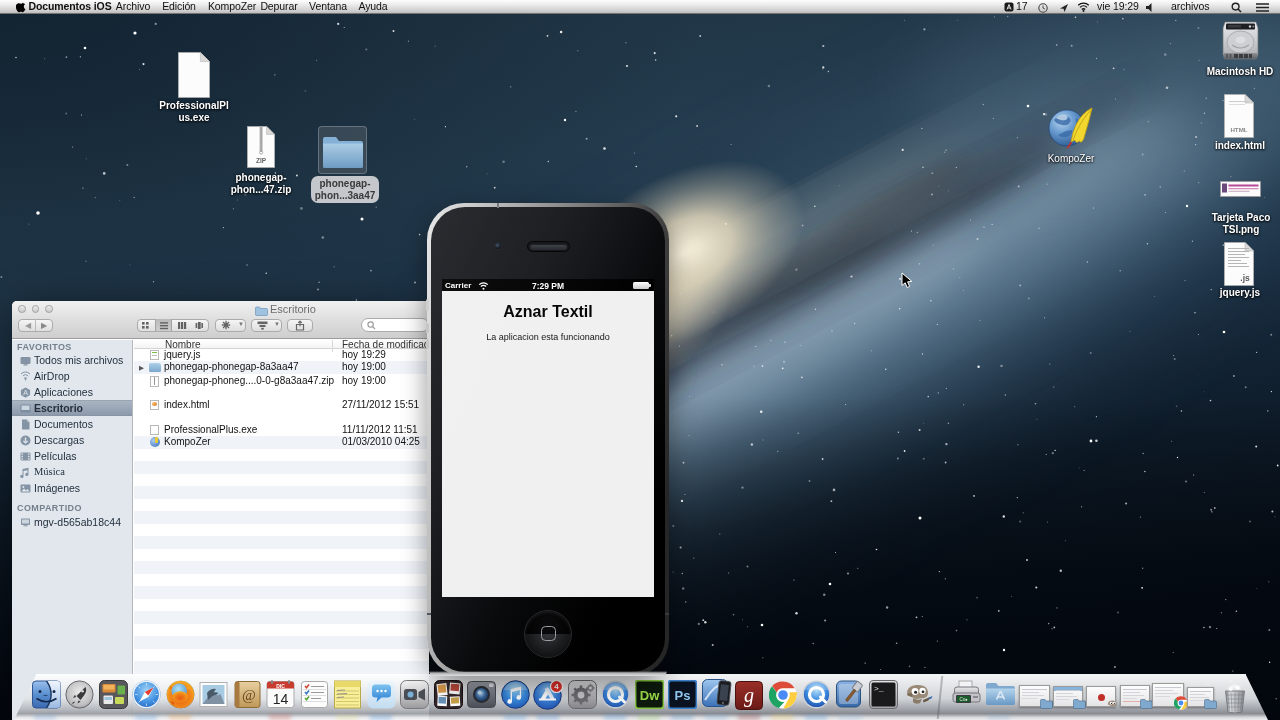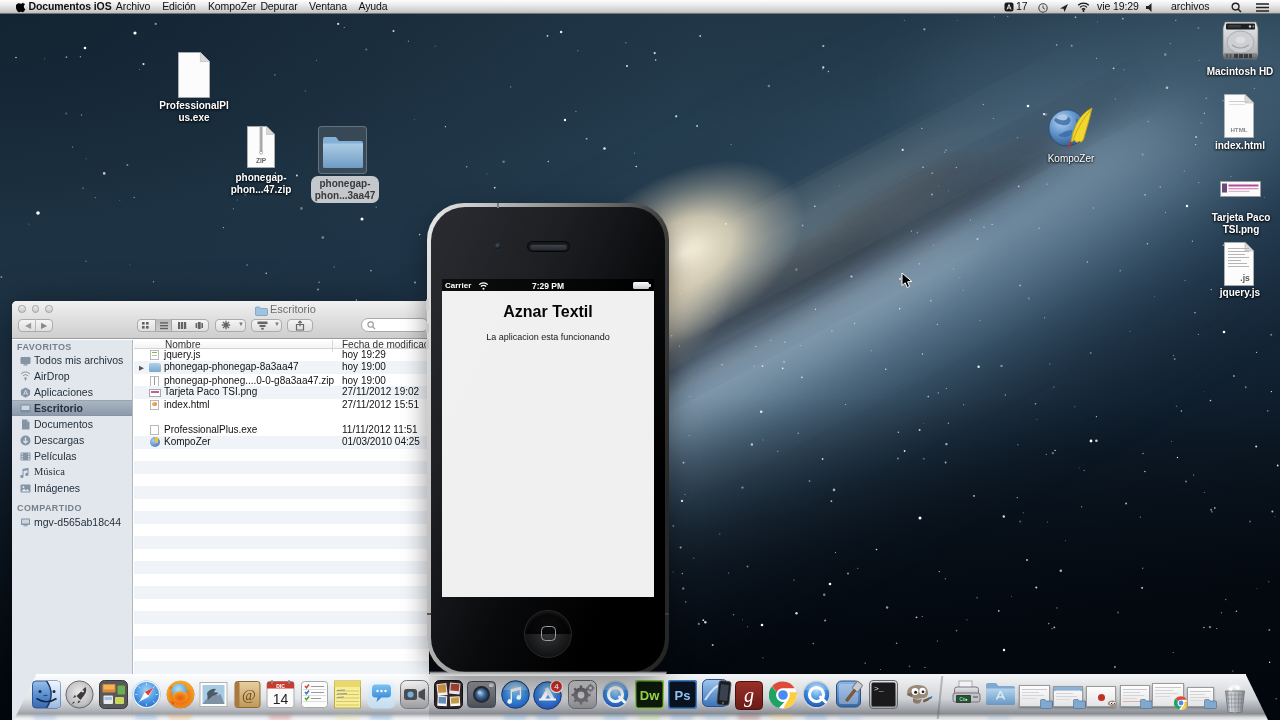--- a/index.html
+++ b/index.html
@@ -889,26 +889,20 @@
           <span class="ficon" style="left:15px;top:1.5px;width:12px;height:9px;background:linear-gradient(#aecfe8,#7ba7cd);border-radius:1.5px 3px 1.5px 1.5px"></span>
           <span style="position:absolute;left:30px">phonegap-phonegap-8a3aa47</span>
           <span style="position:absolute;left:208px">hoy 19:00</span>
         </div>
         <div class="frow" style="top:35px">
           <span class="ficon" style="left:16px;top:1px;width:9px;height:10.5px;background:#fff;border:1px solid #b9b9b9"></span>
           <span style="position:absolute;left:20px;top:2px;width:1px;height:8px;background:#999"></span>
           <span style="position:absolute;left:30px">phonegap-phoneg....0-0-g8a3aa47.zip</span>
           <span style="position:absolute;left:208px">hoy 19:00</span>
         </div>
-        <div class="frow stripe" style="top:46.0px">
-          <span class="ficon" style="left:15px;top:2.5px;width:12px;height:8px;background:#fff;border:1px solid #a9a9a9"></span>
-          <span style="position:absolute;left:17px;top:5px;width:8px;height:2px;background:#c060a0"></span>
-          <span style="position:absolute;left:30px">Tarjeta Paco TSI.png</span>
-          <span style="position:absolute;left:208px">27/11/2012 19:02</span>
-        </div>
         <div class="frow" style="top:58.5px">
           <span class="ficon" style="left:16px;top:1px;width:9px;height:10.5px;background:#fff;border:1px solid #b9b9b9"></span>
           <span style="position:absolute;left:18px;top:3px;width:5px;height:4px;border-radius:50%;background:radial-gradient(circle at 35% 35%,#f8c060,#d06020)"></span>
           <span style="position:absolute;left:30px">index.html</span>
           <span style="position:absolute;left:208px">27/11/2012 15:51</span>
         </div>
         <div class="frow" style="top:83.5px">
           <span class="ficon" style="left:16px;top:1px;width:9px;height:10.5px;background:#fff;border:1px solid #b9b9b9"></span>
           <span style="position:absolute;left:30px">ProfessionalPlus.exe</span>
           <span style="position:absolute;left:208px">11/11/2012 11:51</span>

